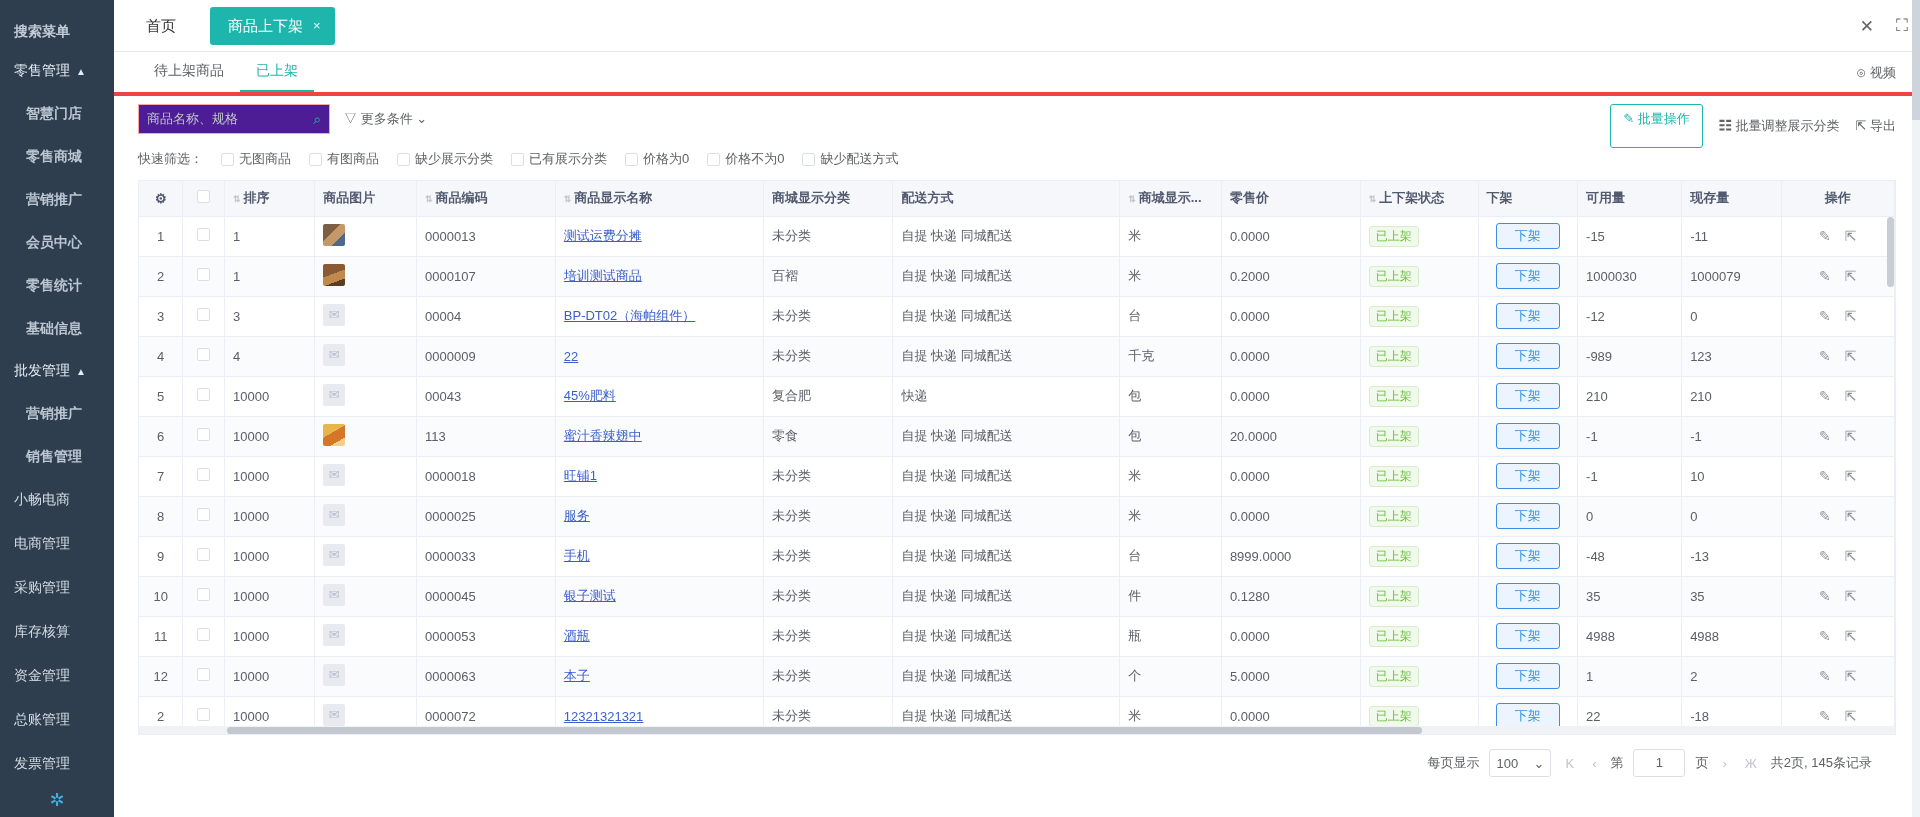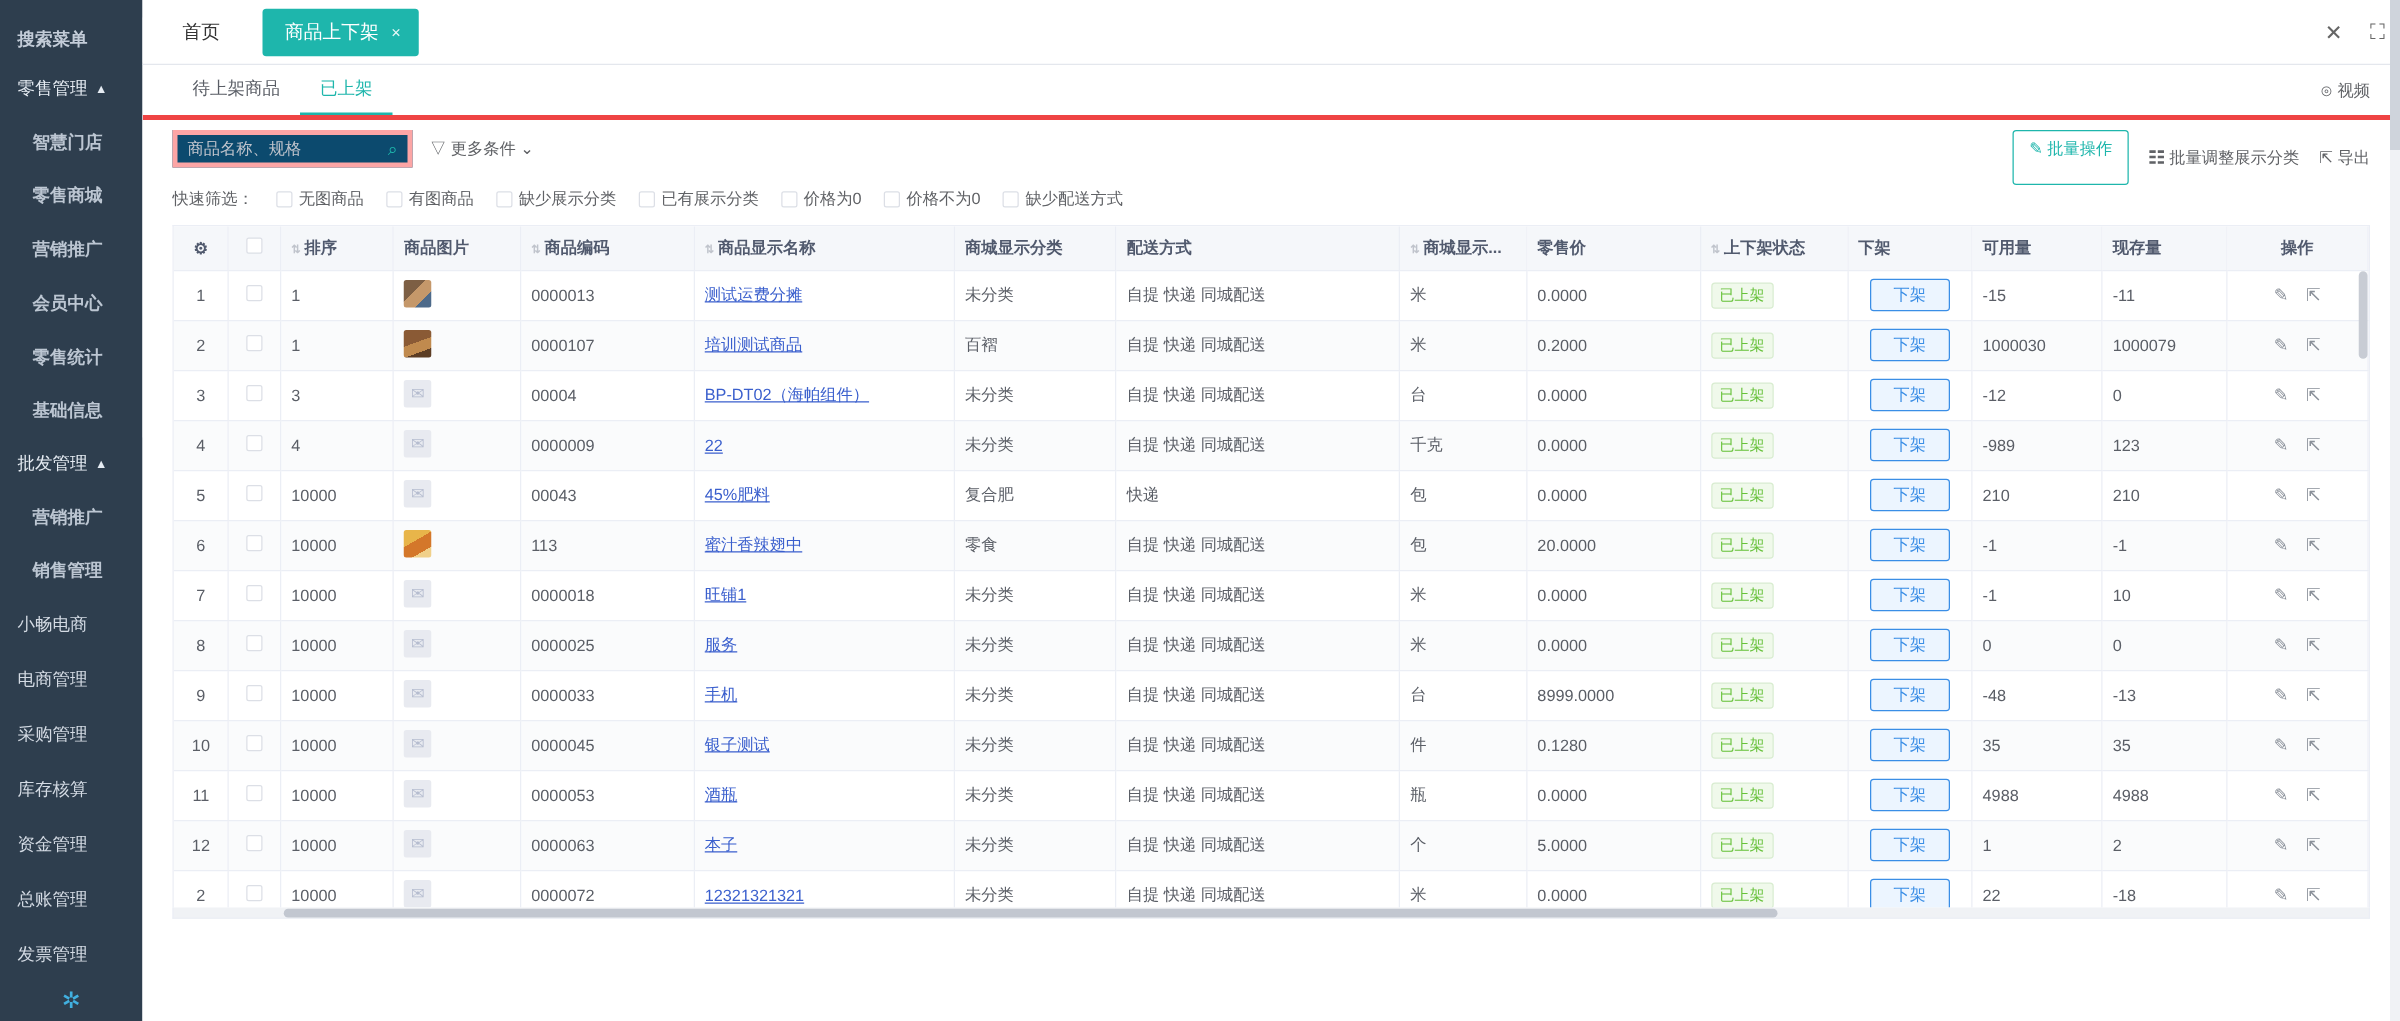--- a/index.html
+++ b/index.html
@@ -156,27 +156,27 @@
   .filterbar {
     height: 46px;
     display: flex;
     align-items: center;
     padding: 0 24px;
     gap: 14px;
     position: relative;
   }
   .search-box {
     width: 192px; height: 30px;
-    border: 4px solid #fca5a5;
+    border: 1px solid #fca5a5;
     border-radius: 0;
     display: flex; align-items: center;
     padding: 0 8px;
     color: #c0c4cc;
     font-size: 13px;
-    background: #0c4a6e;
+    background: #4c1d95;
     position: relative;
   }
   .search-box .mag { position: absolute; right: 8px; color: #1eb6ac; font-size: 14px; }
   .more-cond { color: #606266; font-size: 13px; }
   .btn-group-right {
     position: absolute; right: 24px; top: 8px;
     display: flex; align-items: center; gap: 16px;
   }
   .btn-primary {
     background: #fff;
@@ -817,20 +817,35 @@
             </tr>
           </tbody>
         </table>
         <div class="vscroll"></div>
       </div>
 
       <div class="hscroll-track">
         <div class="hscroll-thumb"></div>
       </div>
 
+      <div class="pager">
+        <span>每页显示</span>
+        <span class="sel">
+          <span>100</span>
+          <span>⌄</span>
+        </span>
+        <span class="pg-btn">K</span>
+        <span class="pg-btn">‹</span>
+        <span>第</span>
+        <span class="pg-input">1</span>
+        <span>页</span>
+        <span class="pg-btn">›</span>
+        <span class="pg-btn">Ж</span>
+        <span>共2页, 145条记录</span>
+      </div>
 
     </div>
 
     <div class="rightbar">
       <div class="thumb-v"></div>
     </div>
   </div>
 </div>
 
 </body></html>

